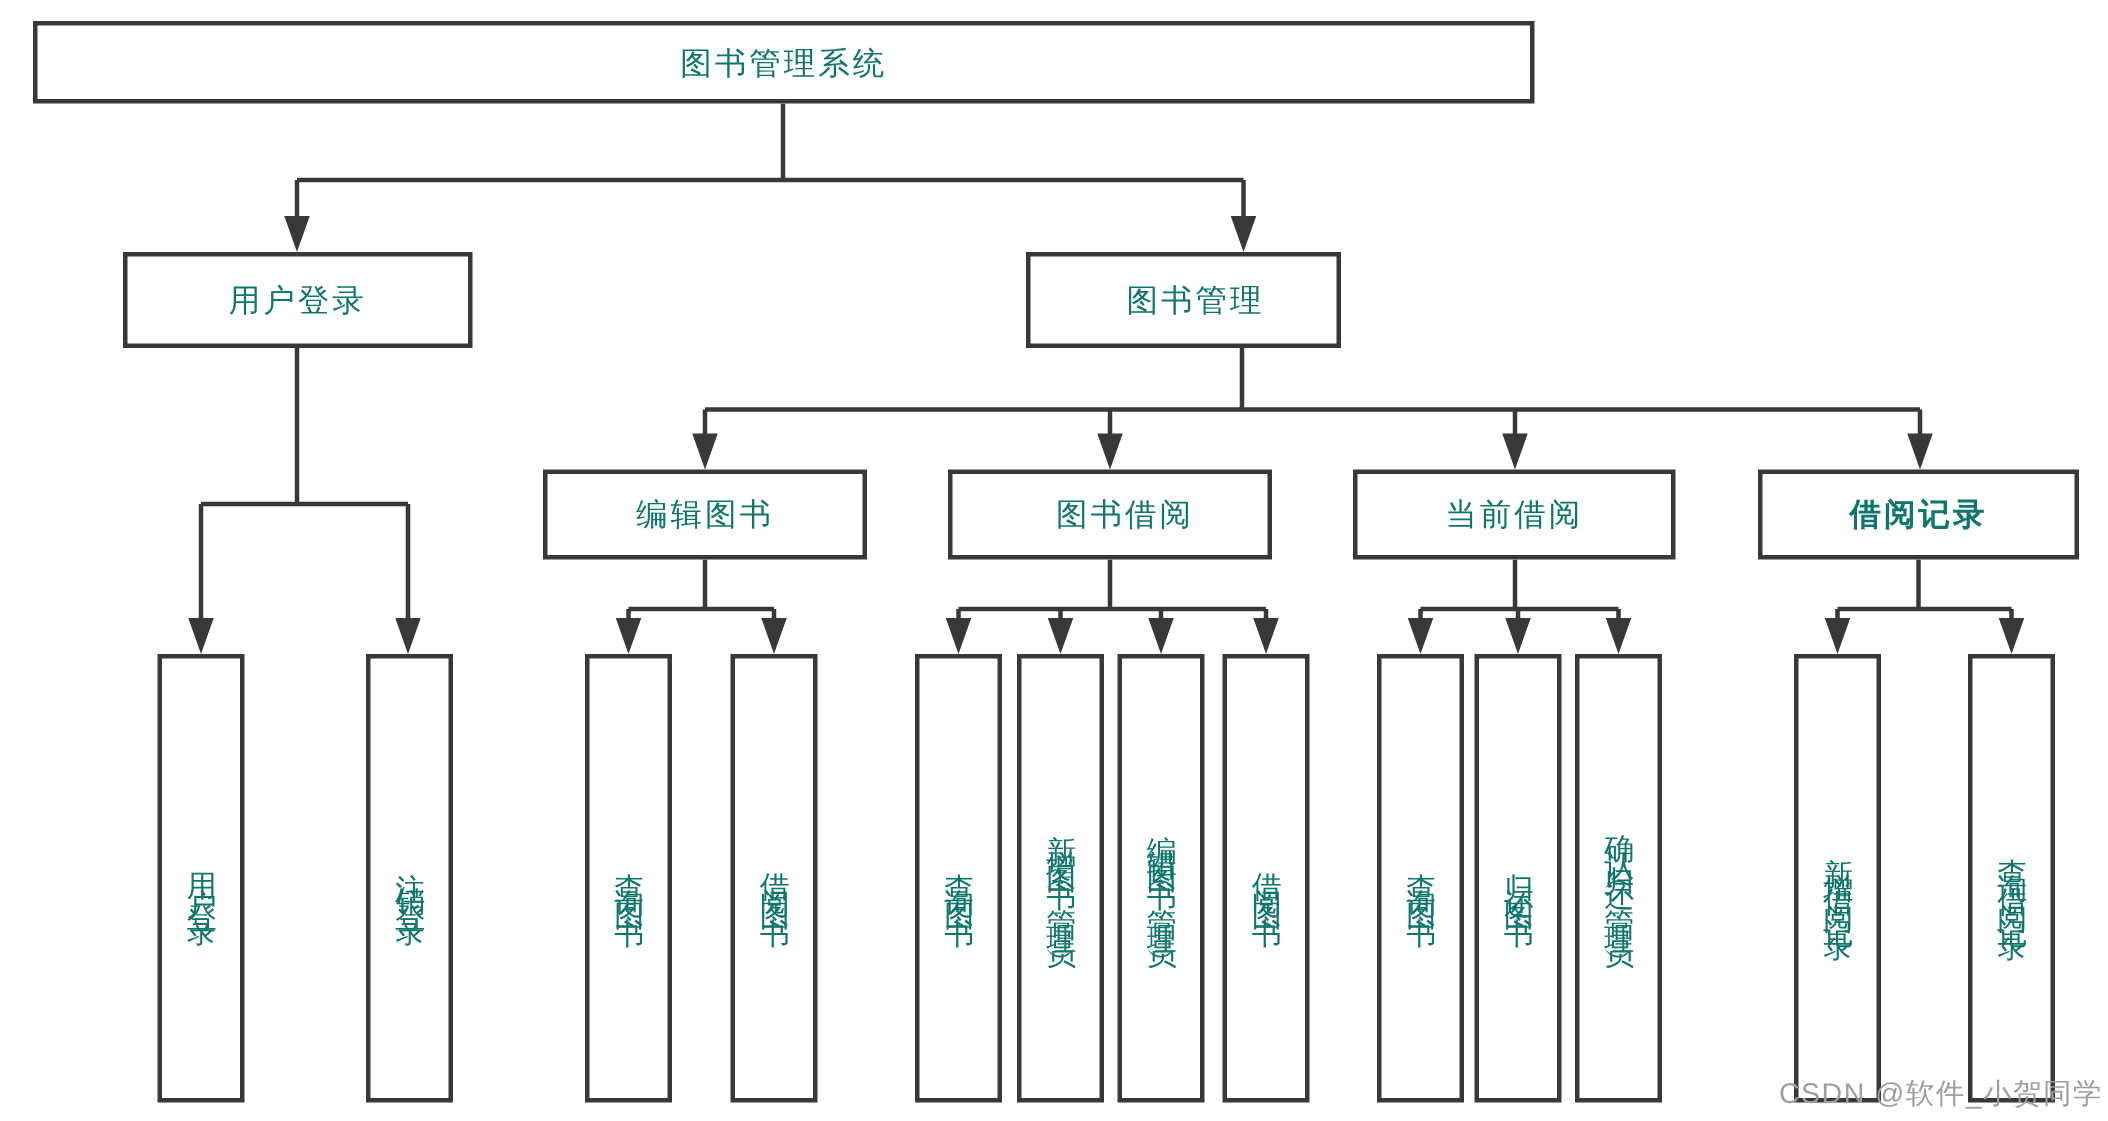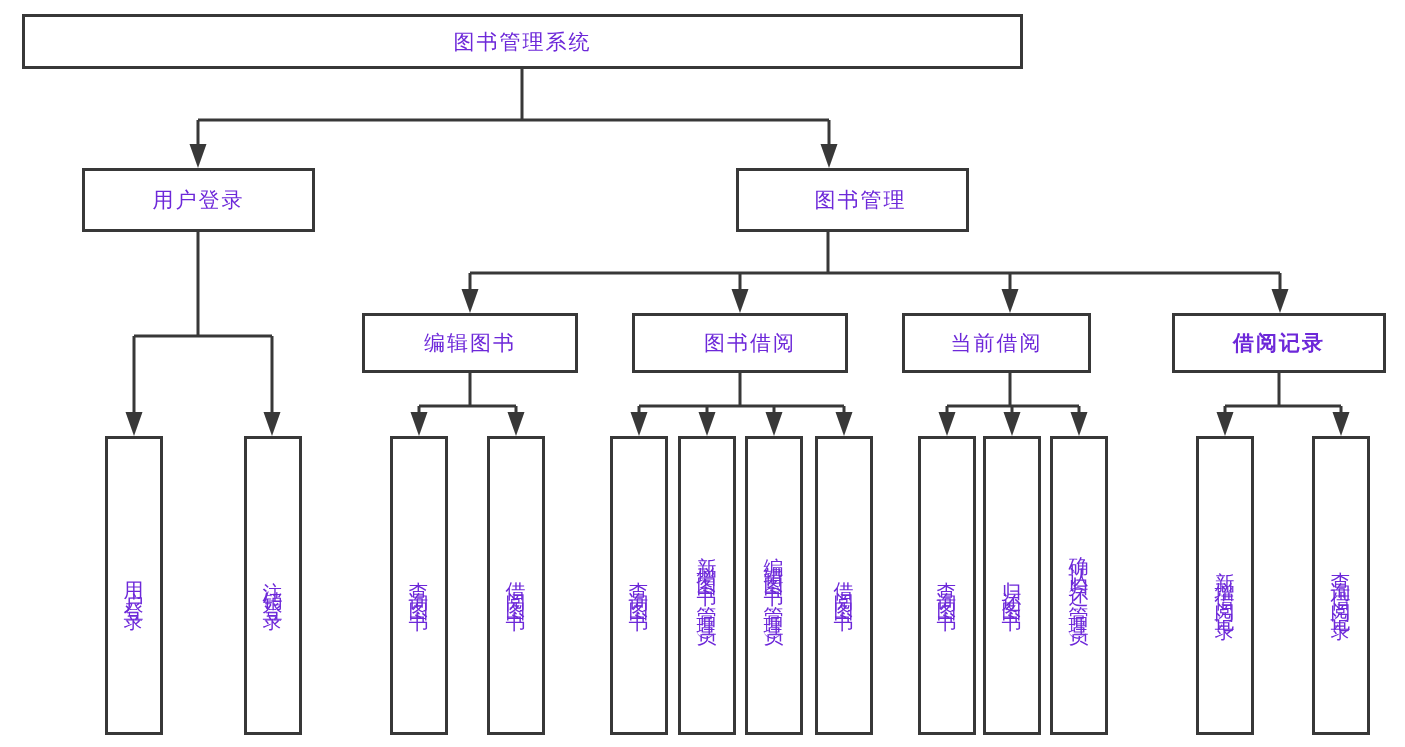--- a/index.html
+++ b/index.html
@@ -10,36 +10,36 @@
     overflow:hidden;
     font-family:"Liberation Sans","DejaVu Sans",sans-serif;
   }
   #wires{position:absolute;left:0;top:0;width:1405px;height:747px;}
   .box{
     position:absolute;
     background:#ffffff;
     border:3px solid #383838;
     box-sizing:border-box;
     display:flex;align-items:center;justify-content:center;
-    color:#6d28d9;
+    color:#0f766e;
   }
   .hbox{font-size:21px;letter-spacing:2px;white-space:nowrap;}
   .vbox{
     writing-mode:vertical-rl;
     text-orientation:mixed;
     font-size:20px;
     letter-spacing:10px;
     line-height:1;
   }
   .root{left:22px;top:14px;width:1001px;height:55px;}
   .b-user{left:82px;top:168px;width:233px;height:64px;}
-  .b-book{left:736px;top:168px;width:233px;height:64px;padding-left:16px;}
+  .b-book{left:684px;top:168px;width:210px;height:64px;padding-left:16px;}
   .s0{left:362px;top:313px;width:216px;height:60px;}
   .s1{left:632px;top:313px;width:216px;height:60px;padding-left:20px;}
-  .s2{left:902px;top:313px;width:189px;height:60px;}
+  .s2{left:902px;top:313px;width:215px;height:60px;}
   .s3{left:1172px;top:313px;width:214px;height:60px;font-weight:bold;}
   .leaf{top:436px;width:58px;height:299px;}
   .l0{left:105px;}  .l1{left:244px;}  .l2{left:390px;}  .l3{left:487px;}
   .l4{left:610px;}  .l5{left:678px;}  .l6{left:745px;}  .l7{left:815px;}
   .l8{left:918px;}  .l9{left:983px;}  .l10{left:1050px;}
   .l11{left:1196px;} .l12{left:1312px;}
   .watermark{
     position:absolute;right:3px;bottom:5px;
     font-size:19px;color:#9e9e9e;letter-spacing:1px;
     white-space:nowrap;
@@ -107,13 +107,14 @@
   <div class="box vbox leaf l4">查询图书</div>
   <div class="box vbox leaf l5">新增图书（管理员）</div>
   <div class="box vbox leaf l6">编辑图书（管理员）</div>
   <div class="box vbox leaf l7">借阅图书</div>
   <div class="box vbox leaf l8">查询图书</div>
   <div class="box vbox leaf l9">归还图书</div>
   <div class="box vbox leaf l10">确认归还（管理员）</div>
   <div class="box vbox leaf l11">新增借阅记录</div>
   <div class="box vbox leaf l12">查询借阅记录</div>
 
+  <div class="watermark">CSDN @软件_小贺同学</div>
 </div>
 
 </body></html>

